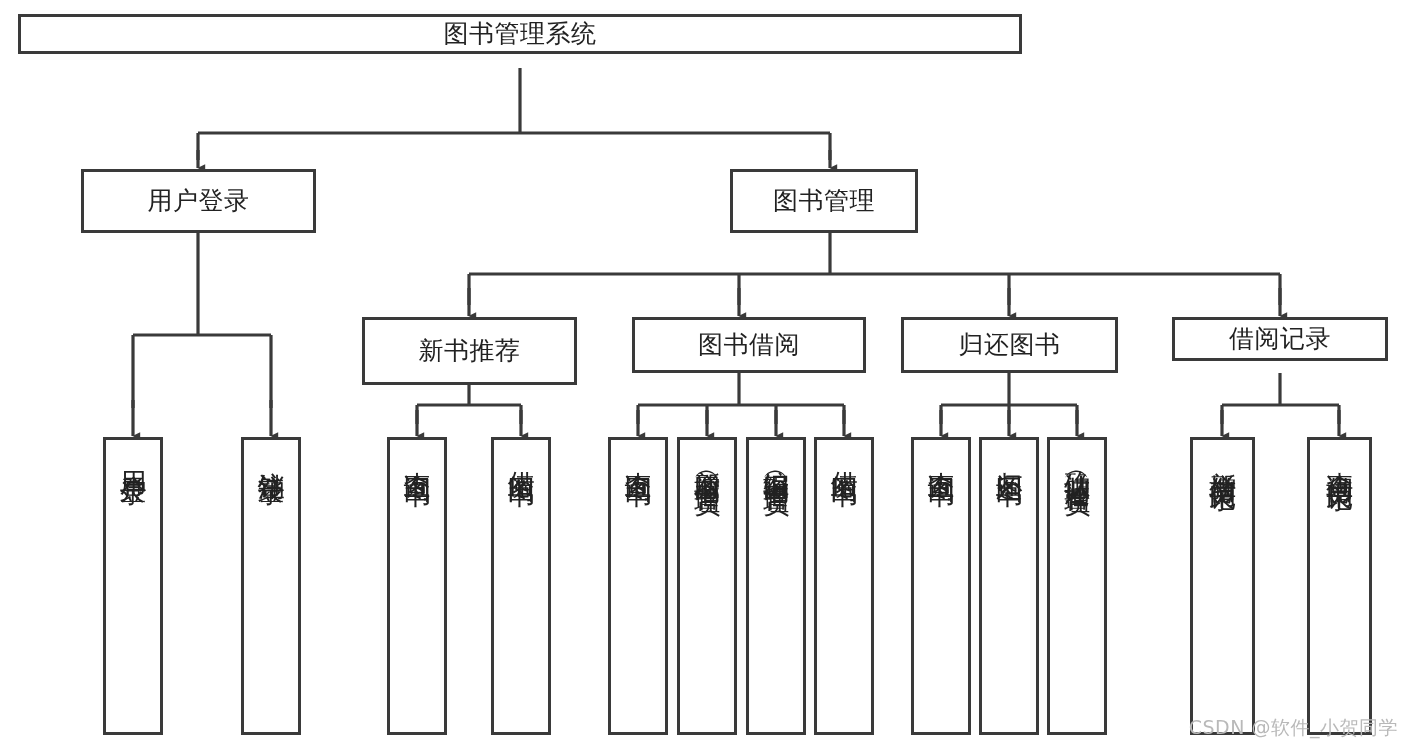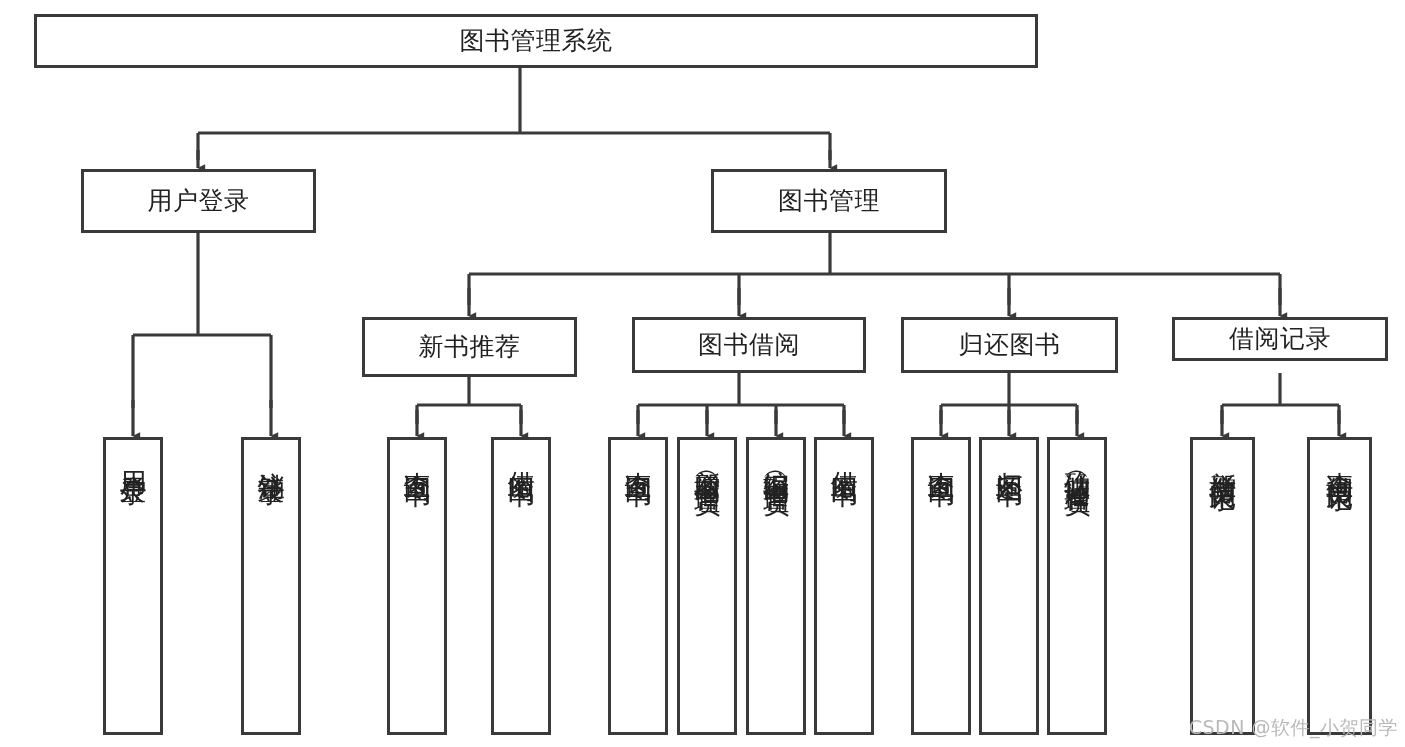--- a/index.html
+++ b/index.html
@@ -147,32 +147,32 @@
 
       <path d="M941,410 L941,436"></path>
       <path d="M1009,410 L1009,436"></path>
       <path d="M1077,410 L1077,436"></path>
 
       <path d="M1222,410 L1222,436"></path>
       <path d="M1339,410 L1339,436"></path>
     </g>
   </svg>
 
-  <div class="node horiz" style="left:18px; top:14px; width:1004px; height:54px;margin-left:16px;">
+  <div class="node horiz" style="left:18px; top:14px; width:1004px; height:40px;">
     <span class="label">图书管理系统</span>
   </div>
 
   <div class="node horiz" style="left:81px; top:169px; width:235px; height:64px;">
     <span class="label">用户登录</span>
   </div>
-  <div class="node horiz" style="left:711px; top:169px; width:236px; height:64px;">
+  <div class="node horiz" style="left:730px; top:169px; width:188px; height:64px;">
     <span class="label">图书管理</span>
   </div>
 
-  <div class="node horiz" style="left:362px; top:317px; width:215px; height:60px;">
+  <div class="node horiz" style="left:362px; top:317px; width:215px; height:68px;">
     <span class="label">新书推荐</span>
   </div>
   <div class="node horiz" style="left:632px; top:317px; width:234px; height:56px;">
     <span class="label">图书借阅</span>
   </div>
   <div class="node horiz" style="left:901px; top:317px; width:217px; height:56px;">
     <span class="label">归还图书</span>
   </div>
   <div class="node horiz" style="left:1172px; top:317px; width:216px; height:44px;">
     <span class="label">借阅记录</span>

